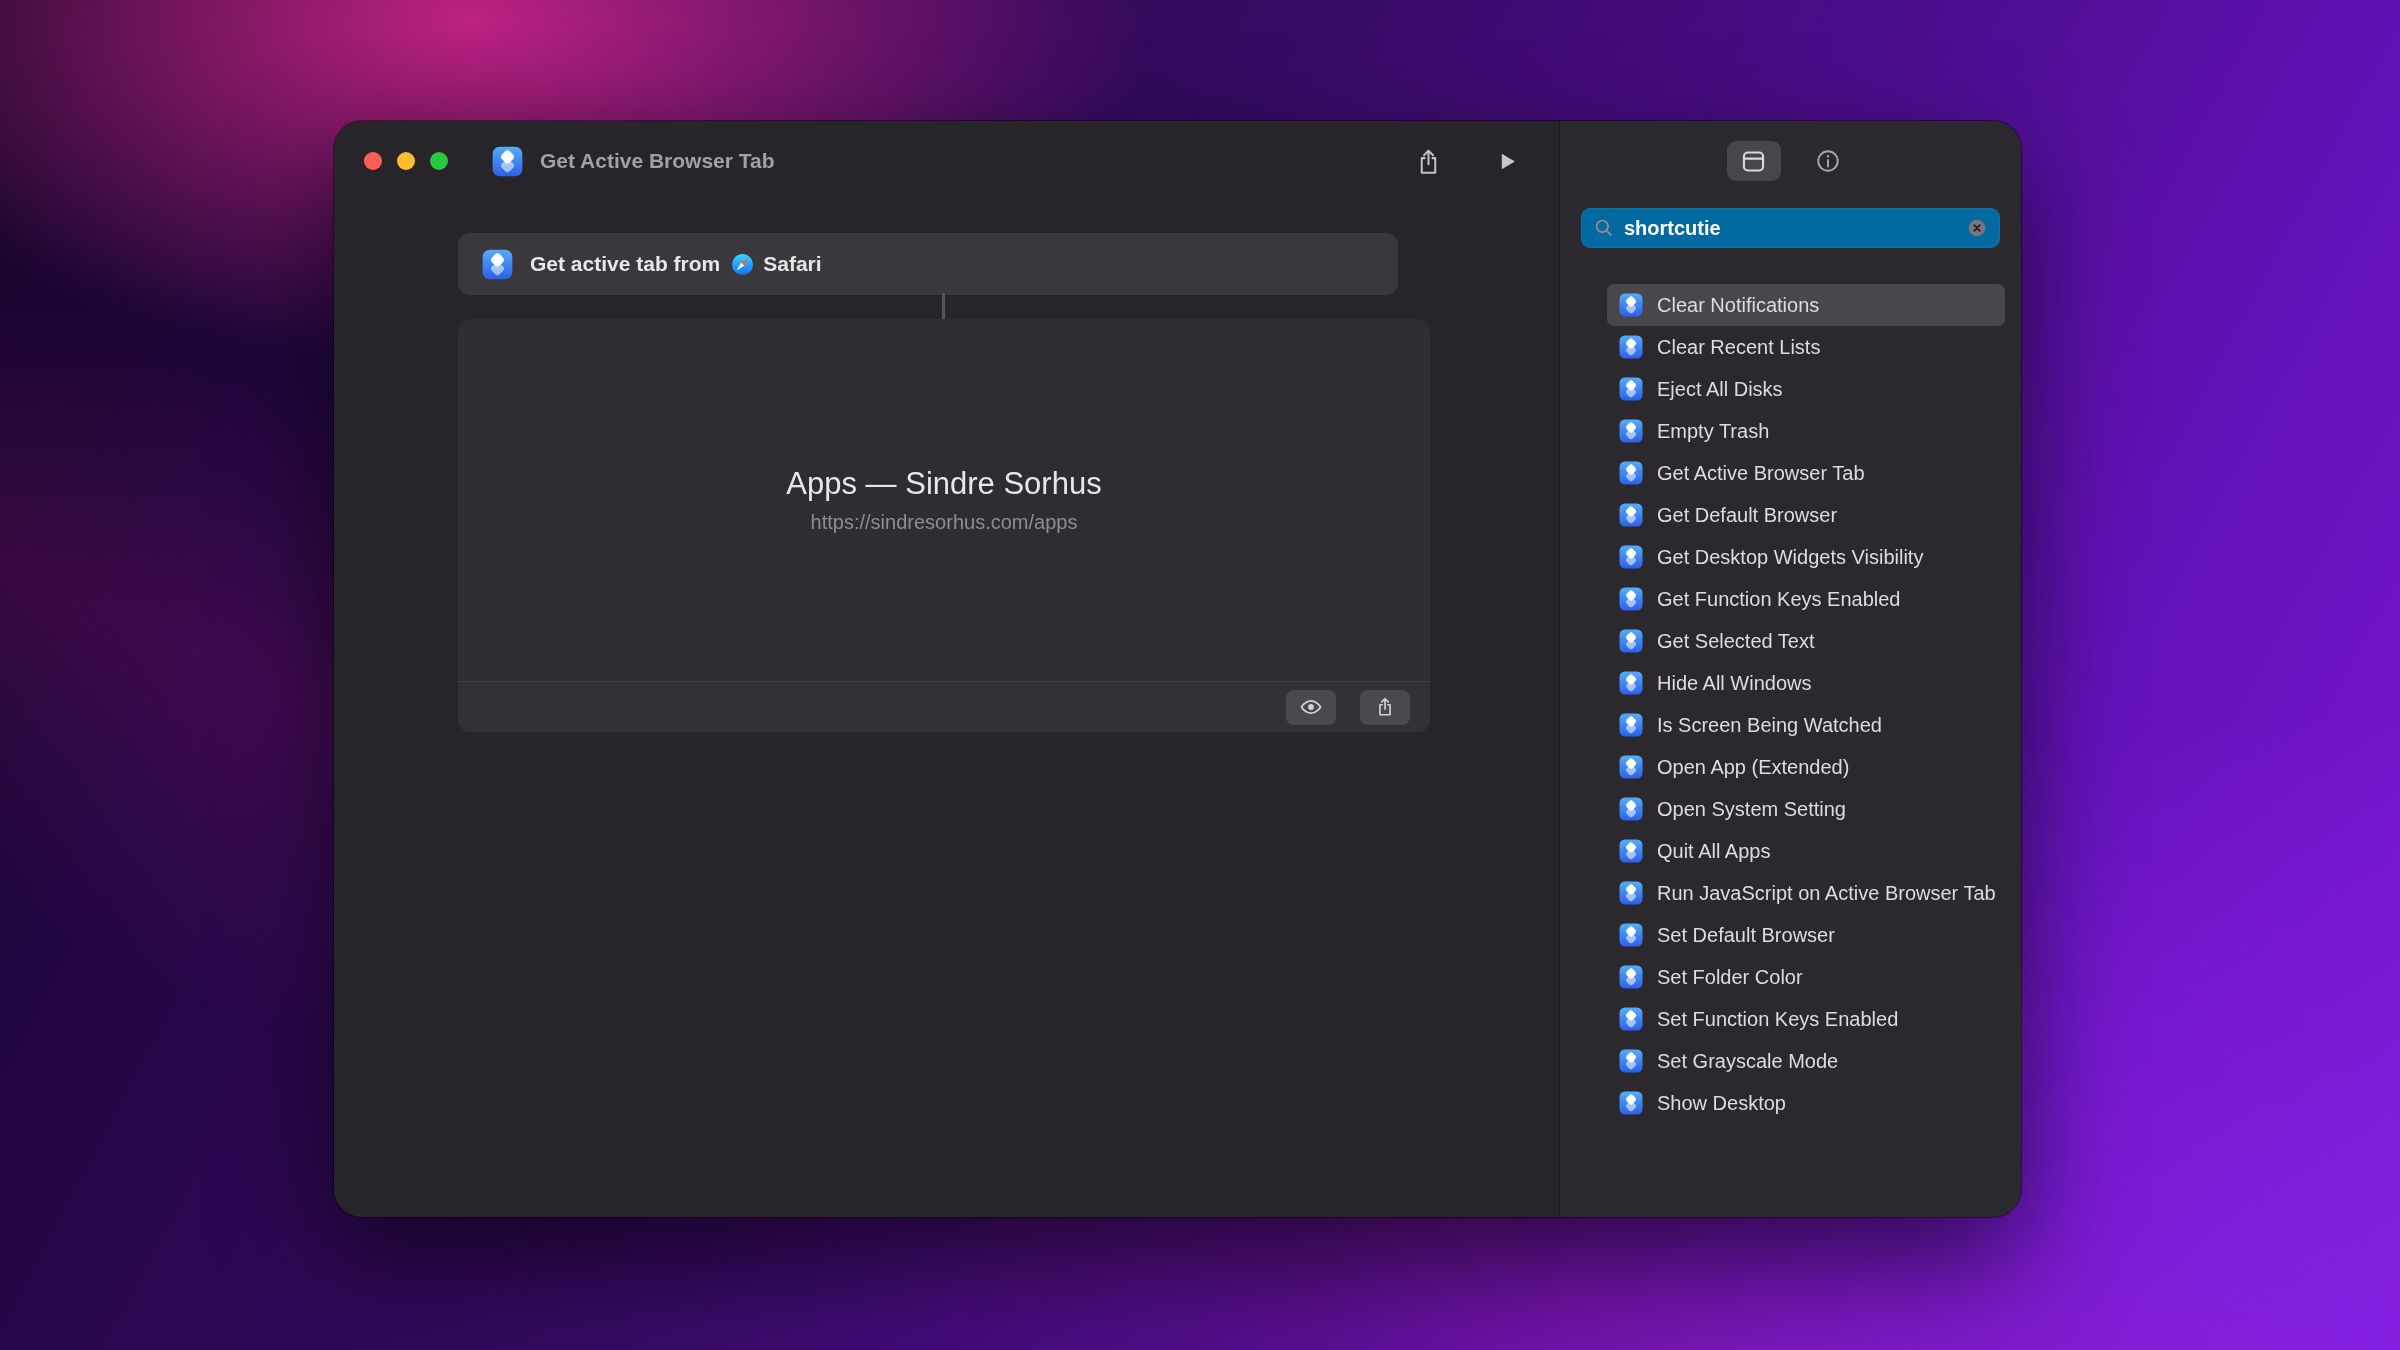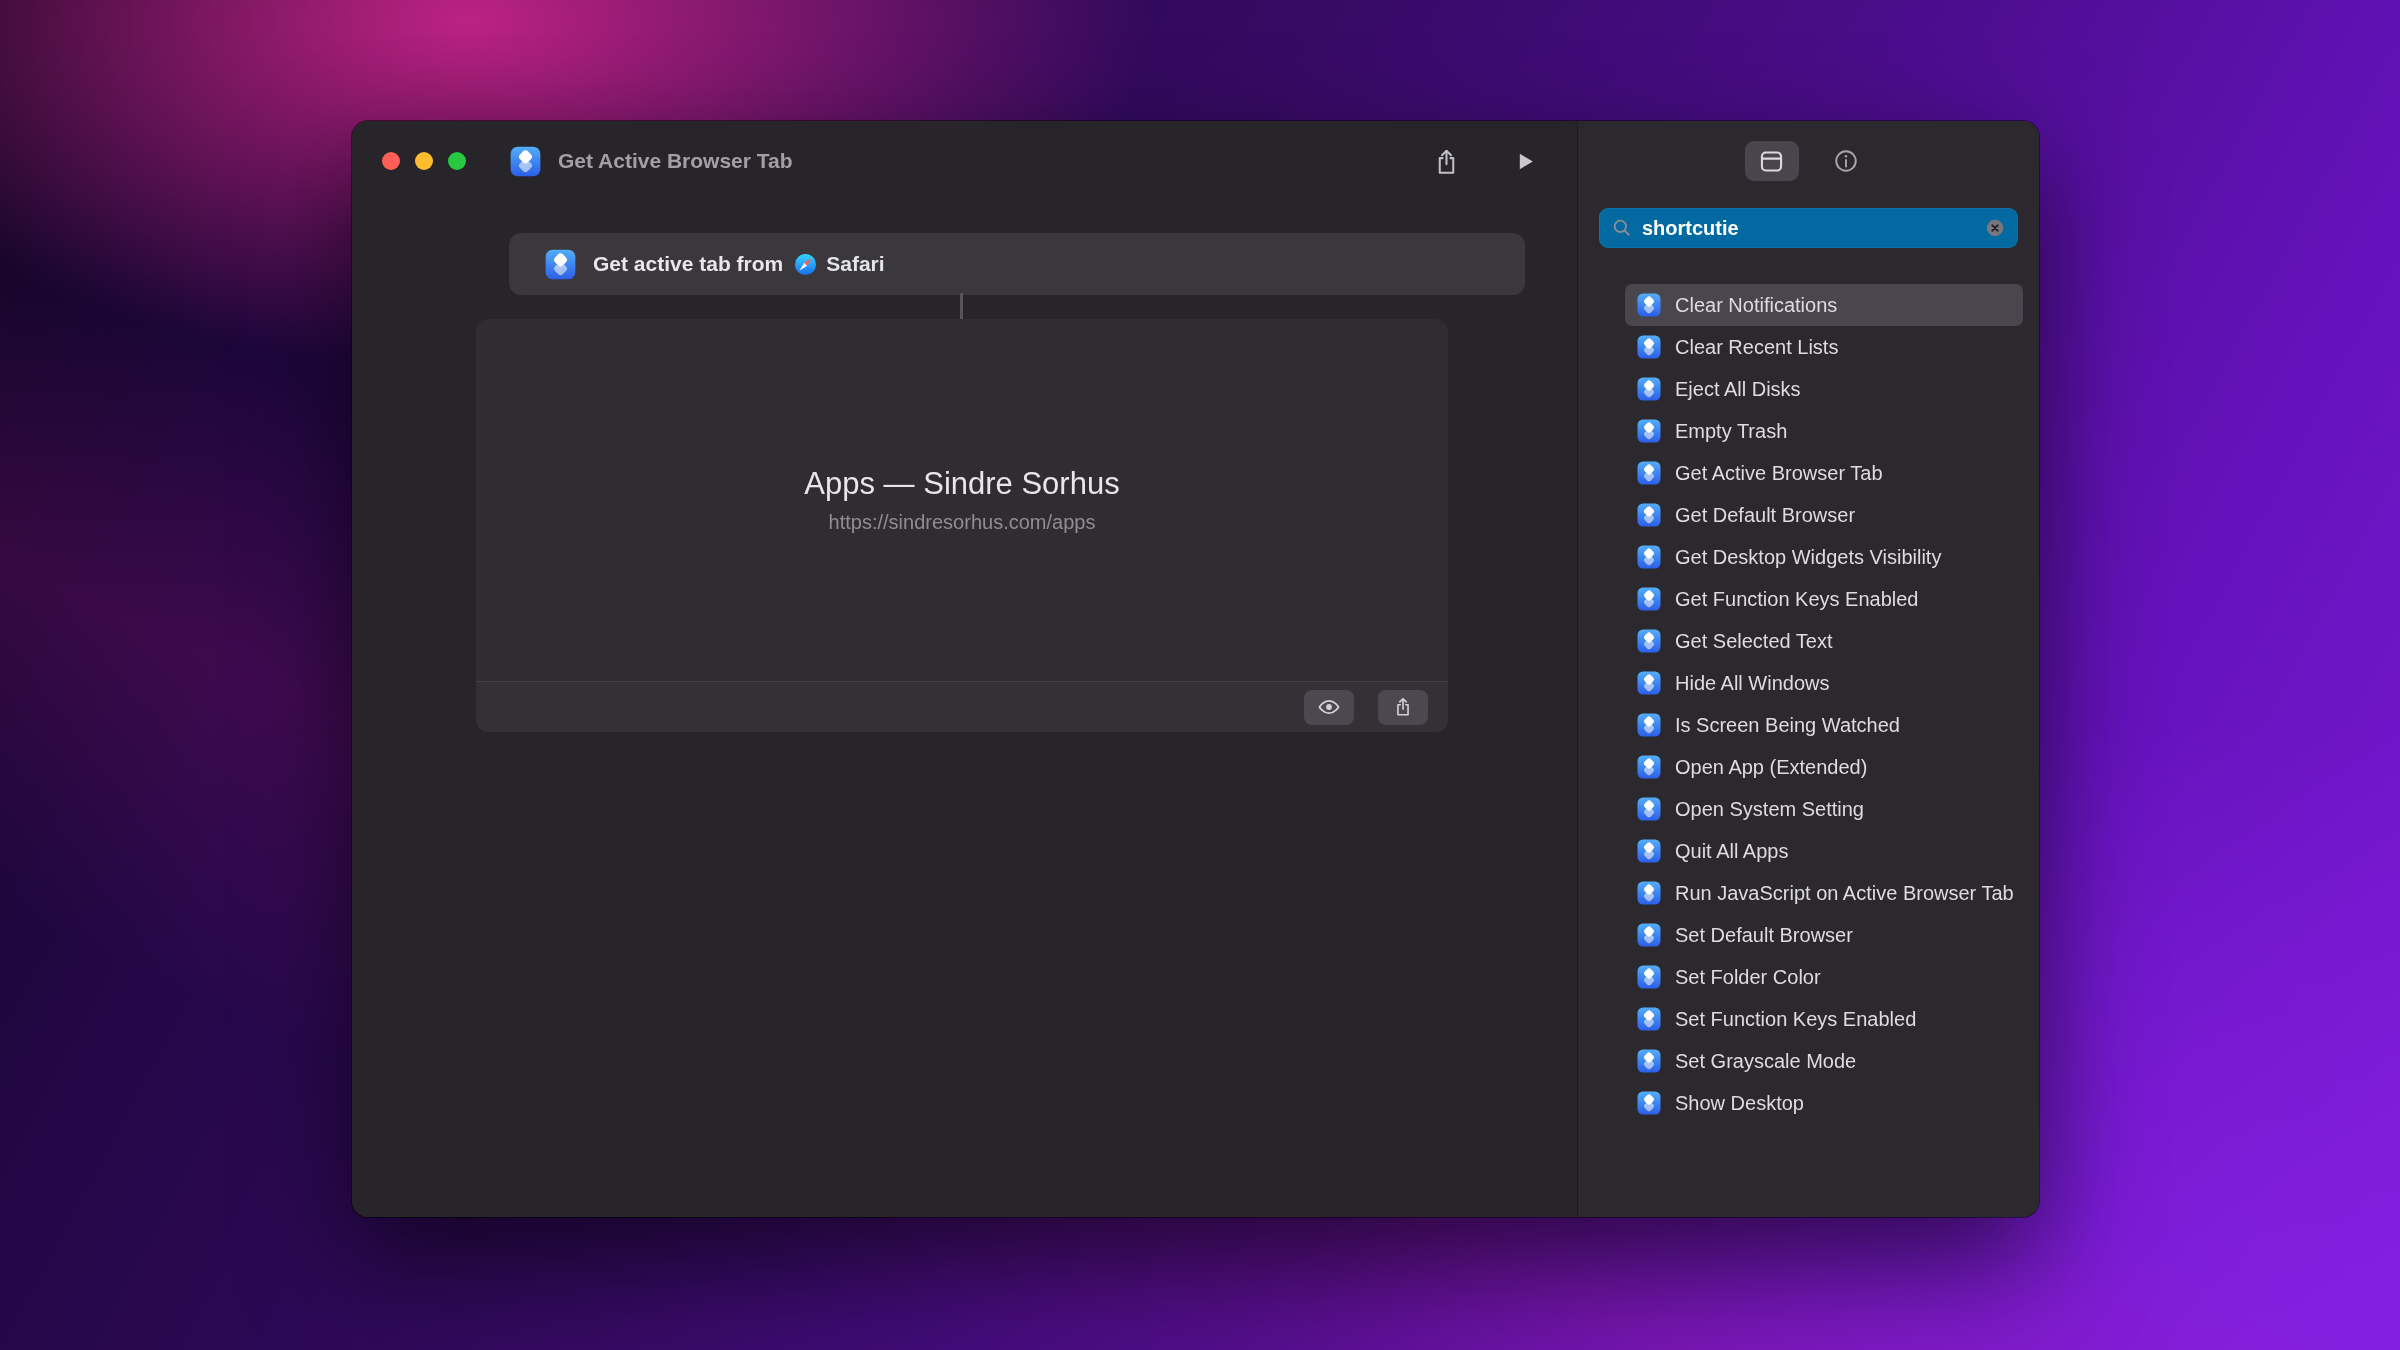--- a/index.html
+++ b/index.html
@@ -11,41 +11,40 @@
       radial-gradient(1100px 560px at 470px 20px, rgba(233,42,150,0.78), rgba(233,42,150,0) 62%),
       radial-gradient(1400px 900px at 2300px 1350px, rgba(141,38,236,0.55), rgba(141,38,236,0) 70%),
       linear-gradient(118deg, #0e0422 0%, #230745 20%, #360a63 42%, #4b0d8c 62%, #6412bb 80%, #7c19d6 100%);
   }
   .wallpaper::after{
     content:""; position:absolute; inset:0;
     background:linear-gradient(205deg, transparent 55%, rgba(190,25,130,0.18) 68%, transparent 82%);
   }
 
   .window{
-    position:absolute; left:352px; top:121px; width:1687px; height:1096px;
-    border-radius:16px; background:#262428; display:flex; overflow:hidden;
+    position:absolute; left:334px; top:121px; width:1687px; height:1096px;
+    border-radius:28px; background:#262428; display:flex; overflow:hidden;
     box-shadow:0 45px 110px rgba(0,0,0,0.6), 0 0 0 1px rgba(0,0,0,0.45);
   }
 
   
   .content-left{ flex:1; position:relative; background:#272529; }
 
   .titlebar{ height:80px; display:flex; align-items:center; padding:0 30px; }
   .traffic{ display:flex; gap:15px; margin-right:44px; }
   .light{ width:18px; height:18px; border-radius:50%; }
   .app-icon{ width:31px; height:31px; margin-right:17px; display:flex; }
   .window-title{ font-size:21px; font-weight:600; color:#a2a0a6; }
   .tb-actions{ margin-left:auto; display:flex; align-items:center; gap:52px; padding-right:10px; }
   .tb-btn{ display:flex; align-items:center; justify-content:center; }
 
   .action-card{
-    position:absolute; left:124px; top:112px; width:1016px; height:62px;
+    position:absolute; left:124px; top:112px; width:940px; height:62px;
     background:#3a373d; border-radius:12px; display:flex; align-items:center;
-    padding:0 36px;
-    margin-left:33px;
+    padding:0 24px;
   }
   .action-card .card-icon{ width:31px; height:31px; display:flex; }
   .action-card .card-text{ font-size:21px; font-weight:600; color:#e9e7eb; margin-left:17px; }
   .safari-chip{ display:flex; align-items:center; gap:9px; margin-left:11px; cursor:default; }
   .safari-chip .sf-icon{ width:23px; height:23px; display:flex; }
   .safari-label{ font-size:21px; font-weight:600; }
 
   .connector{ position:absolute; left:608px; top:172px; width:3px; height:28px; background:#56535a; }
 
   .result-card{

